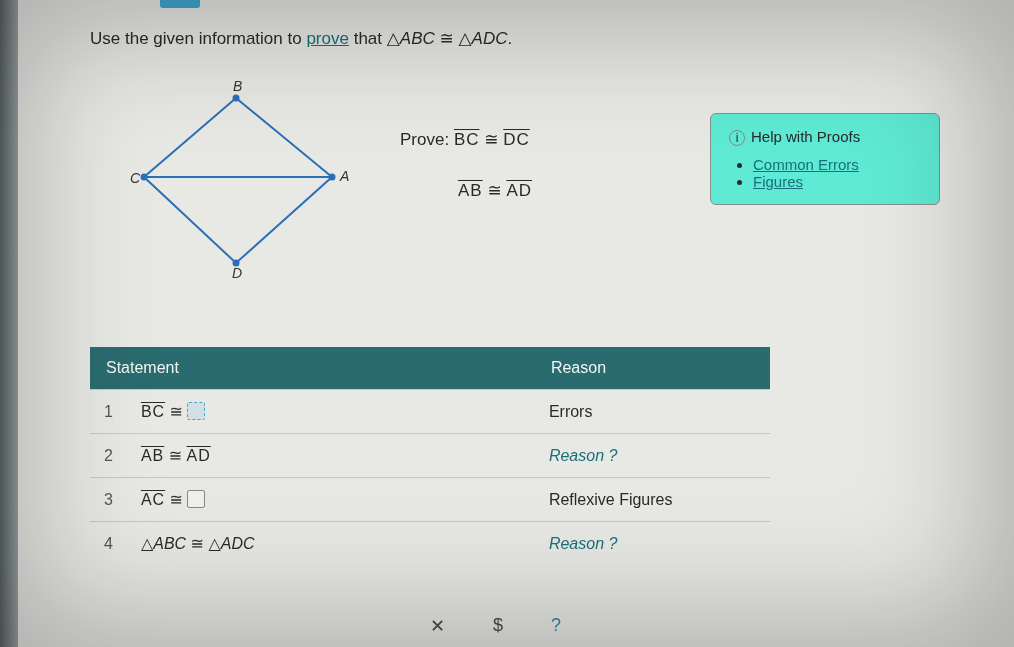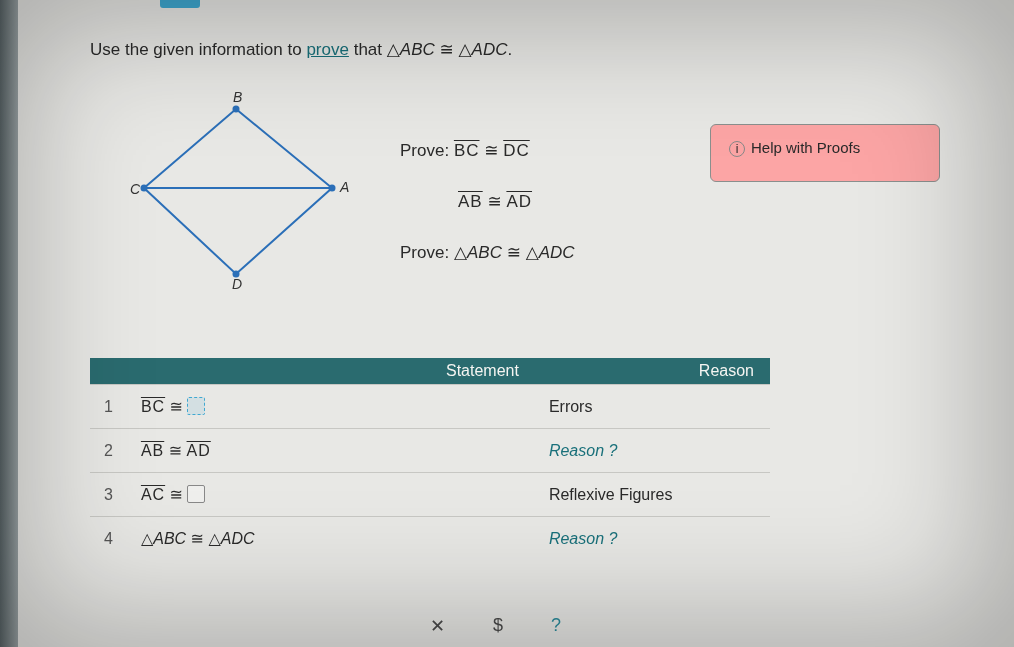--- a/index.html
+++ b/index.html
@@ -17,21 +17,21 @@
     pointer-events: none;
     box-shadow: inset 0 0 120px 30px rgba(0,0,0,0.25);
   }
   .leftedge {
     position: absolute;
     left: 0; top: 0; width: 18px; height: 100%;
     background: linear-gradient(90deg, #5a6568 0%, #9aa3a5 100%);
   }
   .page {
     position: absolute;
-    left: 40px; top: 11px;
+    left: 40px; top: 0;
     width: 940px;
   }
   .tab {
     position: absolute;
     left: 160px; top: -10px;
     width: 40px; height: 18px;
     background: #3fa8d1;
     border-radius: 3px;
   }
   .prompt {
@@ -66,21 +66,21 @@
   .cong { font-style: normal; }
   .help-box {
     border: 1px solid #8a8f8d;
     border-radius: 6px;
     padding: 14px 18px;
     width: 230px;
     margin-left: 10px;
     margin-top: 40px;
     font-size: 15px;
     color: #2a2a2a;
-    background: #fca5a5;
+    background: #5eead4;
   }
   .help-box .hdr { margin-bottom: 10px; }
   .help-box .hdr .info {
     display: inline-block;
     width: 16px; height: 16px;
     border: 1px solid #888;
     border-radius: 50%;
     text-align: center;
     font-size: 12px;
     line-height: 15px;
@@ -90,23 +90,23 @@
   .help-box a { color: #19707a; text-decoration: underline; cursor: pointer; }
   .proof-table {
     margin: 60px 0 0 50px;
     width: 680px;
     border-collapse: collapse;
     font-size: 16px;
   }
   .proof-table th {
     background: #2a6b6f;
     color: #f5f5f2;
-    text-align: right;
+    text-align: left;
     font-weight: normal;
-    padding: 4px 16px;
+    padding: 12px 16px;
   }
   .proof-table th:first-child { width: 300px; }
   .proof-table td {
     border-top: 1px solid #c7c7c3;
     padding: 12px 14px;
     color: #2a2a2a;
   }
   .proof-table td.num { width: 30px; color: #555; }
   .proof-table .rlink { color: #19707a; font-style: italic; cursor: pointer; }
   .proof-table .fillbox {
@@ -172,30 +172,30 @@
         <span>Prove:</span>
         <span class="overbar">BC</span>
         <span class="cong">≅</span>
         <span class="overbar">DC</span>
       </div>
       <div class="line" style="padding-left:58px;">
         <span class="overbar">AB</span>
         <span class="cong">≅</span>
         <span class="overbar">AD</span>
       </div>
-      <div class="line">
-        <span>Prove:</span>
-        <span class="math"><span class="tri">△</span><span style="font-style:italic">ABC</span> <span class="cong">≅</span> <span class="tri">△</span><span style="font-style:italic">ADC</span></span>
-      </div>
     </div>
 
     <div class="help-box">
       <div class="hdr">
         <span class="info">i</span><span>Help with Proofs</span>
       </div>
+      <ul>
+        <li><a>Common Errors</a></li>
+        <li><a>Figures</a></li>
+      </ul>
     </div>
   </div>
 
   <table class="proof-table">
     <thead>
       <tr>
         <th colspan="2">Statement</th>
         <th>Reason</th>
       </tr>
     </thead>

